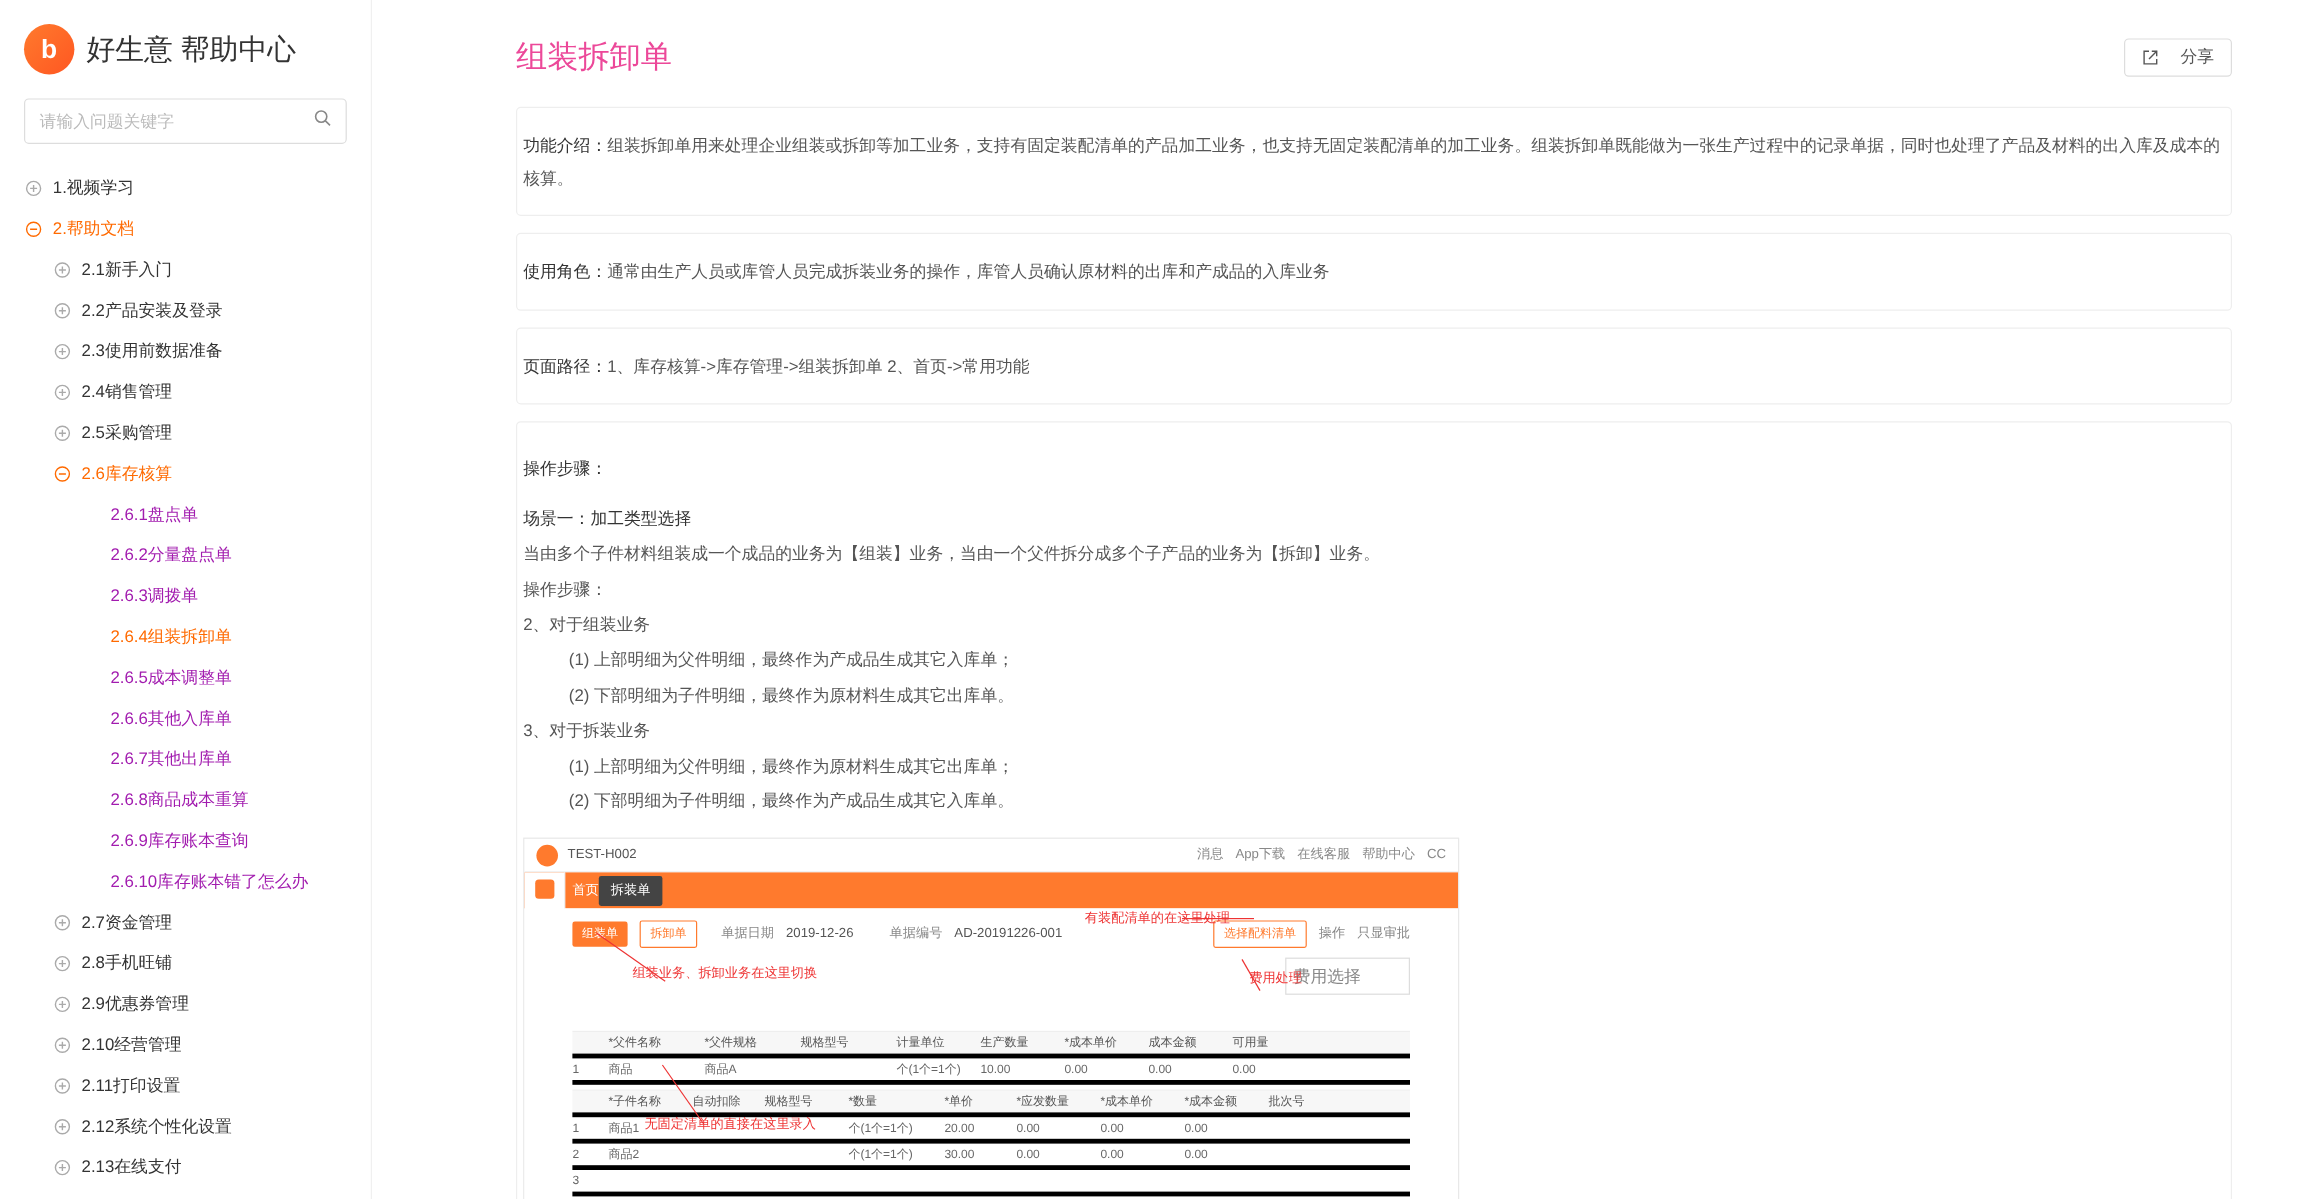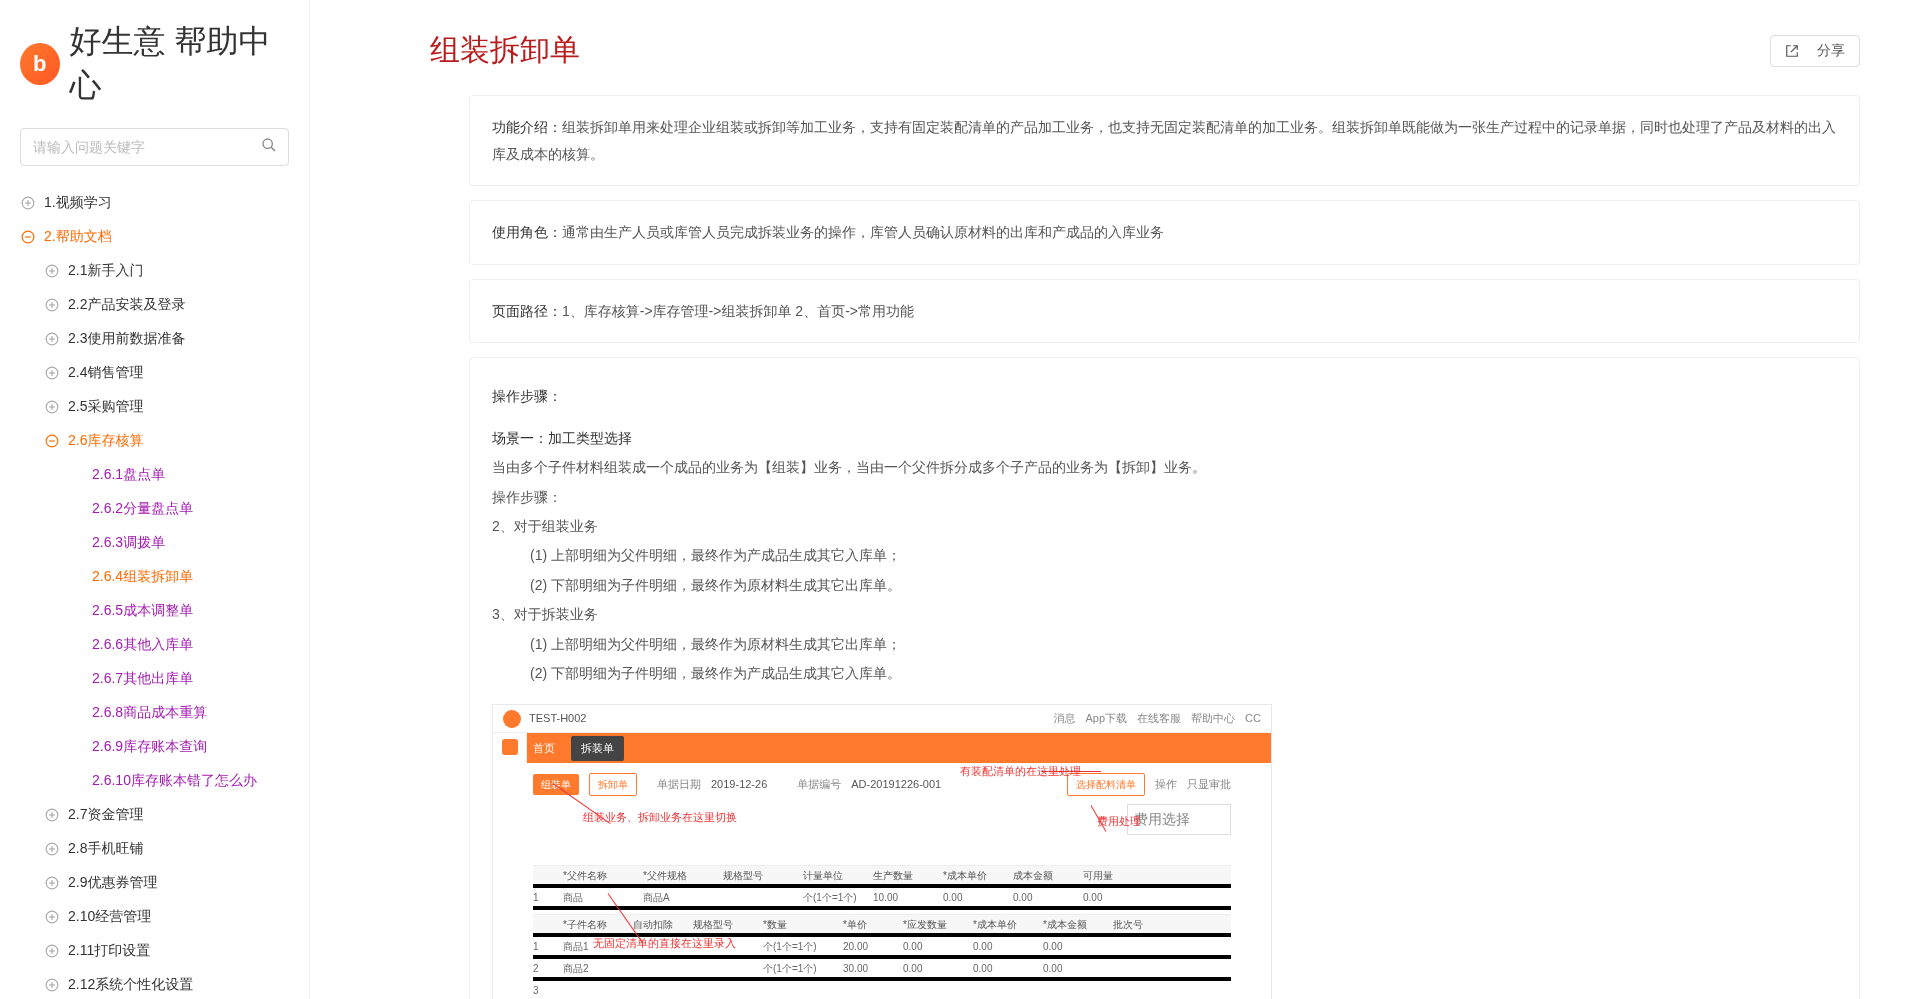--- a/index.html
+++ b/index.html
@@ -1,45 +1,45 @@
 <!DOCTYPE html>
 <html><head>
 <meta charset="utf-8">
 <style>
 * { margin: 0; padding: 0; box-sizing: border-box; }
 body { font-family: "Microsoft YaHei", "PingFang SC", sans-serif; font-size: 14px; color: #333; background: #fff; }
 .container { display: flex; width: 1920px; min-height: 999px; }
 .sidebar { width: 310px; padding: 20px 20px 0 20px; background: #fff; border-right: 1px solid #f0f0f0; flex-shrink: 0; }
 .logo-row { display: flex; align-items: center; gap: 10px; margin-bottom: 20px; }
 .logo-circle { width: 42px; height: 42px; border-radius: 50%; background: linear-gradient(135deg,#ff7a2d,#ff5722); display: flex; align-items: center; justify-content: center; color: #fff; font-weight: bold; font-size: 22px; }
-.logo-text { font-size: 32px; font-weight: 500; color: #333; }
+.logo-text { font-size: 24px; font-weight: 500; color: #333; }
 .search-box { position: relative; margin-bottom: 20px; }
 .search-input { width: 100%; height: 38px; padding: 0 40px 0 12px; border: 1px solid #ddd; border-radius: 4px; font-size: 14px; outline: none; color: #333; }
 .search-input::placeholder { color: #bbb; }
 .search-icon { position: absolute; right: 12px; top: 50%; transform: translateY(-50%); color: #888; font-size: 16px; }
 .nav { list-style: none; }
 .nav-item { display: flex; align-items: center; padding: 8px 0; cursor: pointer; gap: 8px; color: #333; }
 .nav-icon { width: 16px; height: 16px; display: inline-flex; align-items: center; justify-content: center; font-size: 16px; color: #aaa; }
 .nav-icon.minus { color: #ff6a00; }
 .nav-sub { list-style: none; padding-left: 24px; }
 .nav-sub-item { padding: 8px 0 8px 24px; cursor: pointer; color: #a21caf; }
 .nav-sub-item.active { color: #ff6a00; }
 .main { flex: 1; padding: 30px 60px 0 120px; overflow: hidden; }
 .page-header { display: flex; align-items: center; justify-content: space-between; margin-bottom: 24px; }
-.page-title { font-size: 30px; font-weight: 500; color: #b91c1c; }
+.page-title { font-size: 26px; font-weight: 500; color: #ec4899; }
 .share-btn { padding: 6px 14px; border: 1px solid #ddd; border-radius: 4px; background: #fff; cursor: pointer; display: flex; align-items: center; gap: 18px; color: #555; font-size: 14px; }
-.card { border: 1px solid #eee; border-radius: 4px; padding: 18px 22px; margin-bottom: 14px; line-height: 1.9; color: #555; margin-left: 39px; }
+.card { border: 1px solid #eee; border-radius: 4px; padding: 18px 5px; margin-bottom: 14px; line-height: 1.9; color: #555; }
 .card .label { color: #333; font-weight: 500; }
 .steps { margin-top: 6px; line-height: 2.1; color: #555; }
 .steps .bold { color: #333; font-weight: 500; }
 .sub-indent { padding-left: 38px; }
 .image-placeholder { margin-top: 16px; border: 1px solid #e8e8e8; background: #fafafa; width: 780px; height: 340px; position: relative; overflow: hidden; font-size: 11px; }
 .ph-top { height: 28px; background: #fff; border-bottom: 1px solid #eee; display:flex; align-items:center; padding:0 10px; gap:8px;}
 .ph-logo { width:18px;height:18px;border-radius:50%;background:#ff7a2d;}
-.ph-nav { height: 30px; background: #ff7a2d; display:flex; align-items:center; padding:0 40px; gap:16px; color:#fff;}
+.ph-nav { height: 30px; background: #ff7a2d; display:flex; align-items:center; padding:0 40px; color:#fff;}
 .ph-nav-dark { background:#444; color:#fff; padding:2px 10px; border-radius:2px;}
 .ph-body { padding: 10px 40px; background:#fff; position:relative; }
 .ph-row { display:flex; align-items:center; gap:10px; margin-bottom:8px; }
 .ph-pill { border:1px solid #ff7a2d; color:#ff7a2d; padding:1px 8px; border-radius:2px; font-size:10px;}
 .ph-pill-fill { background:#ff7a2d; color:#fff; padding:1px 8px; border-radius:2px; font-size:10px;}
 .ph-red { color:#e33; position:absolute; font-size:11px; }
 .ph-table { border-top:1px solid #eee; margin-top:8px;}
 .ph-trow { display:grid; grid-template-columns: 30px 80px 80px 80px 70px 70px 70px 70px 70px; height:22px; align-items:center; border-bottom:4px solid #000000; font-size:10px; color:#666;}
 .ph-thead { background:#f7f7f7; color:#555;}
 .ph-left-strip { position:absolute; left:0; top:28px; bottom:0; width:34px; background:#fff; border-right:1px solid #eee; display:flex; flex-direction:column; align-items:center; padding-top:6px; gap:12px;}

